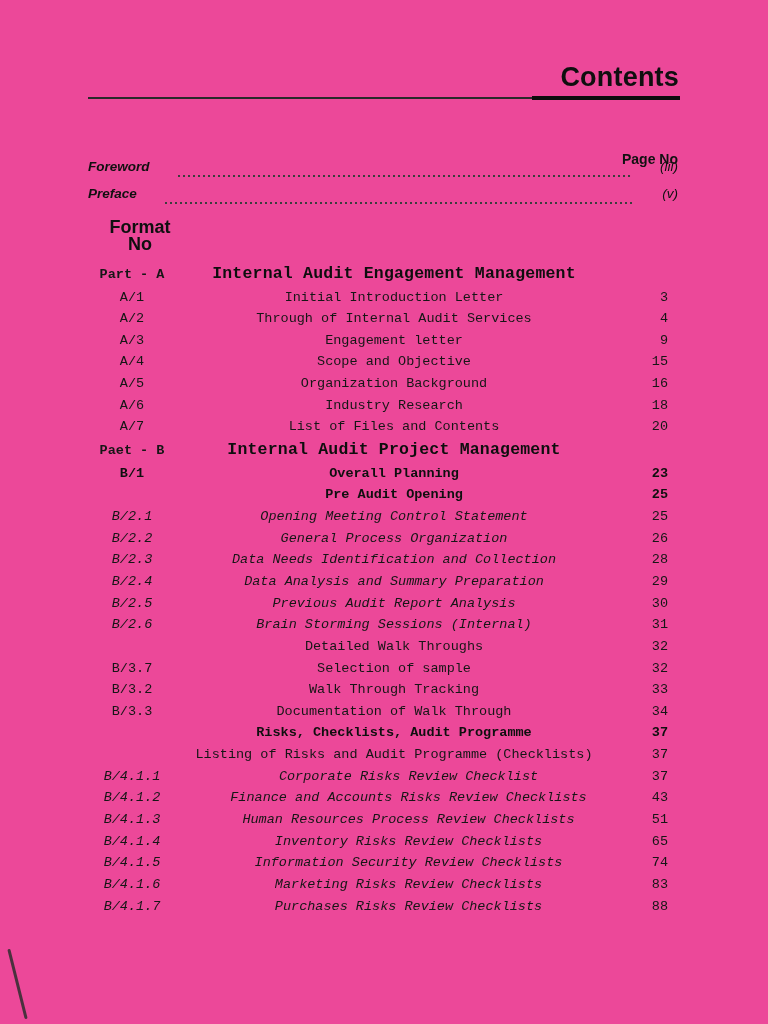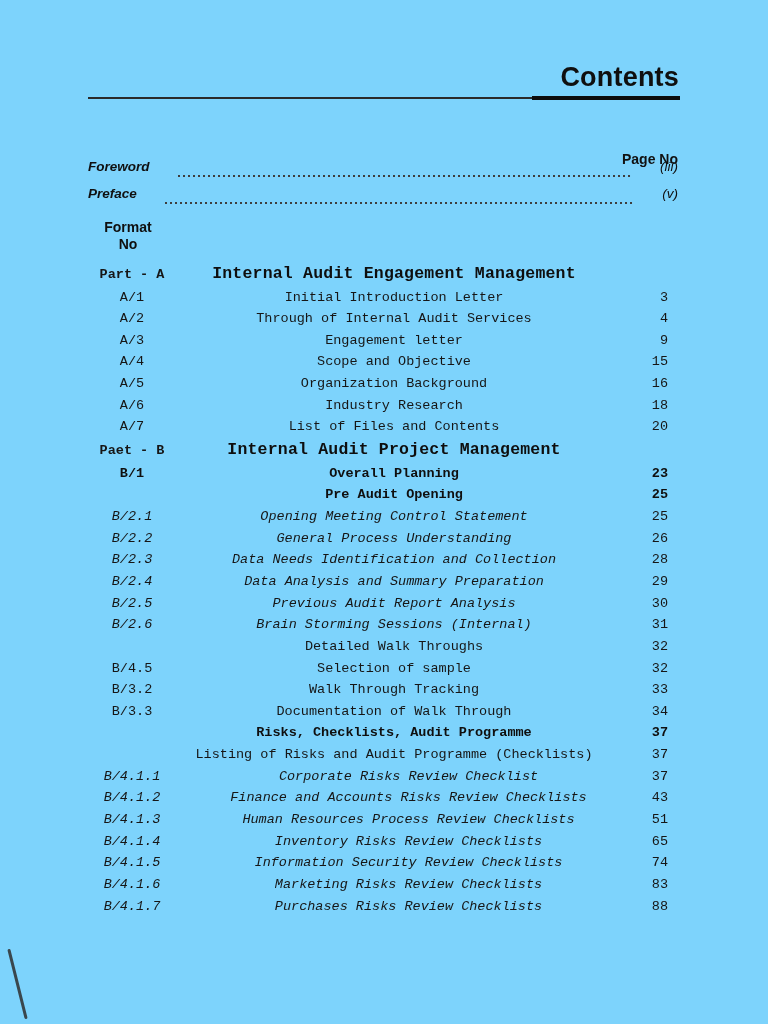--- a/index.html
+++ b/index.html
@@ -1,20 +1,20 @@
 <!DOCTYPE html>
 <html><head>
 <meta charset="utf-8">
 <style>
   html, body { margin: 0; padding: 0; background: #ffffff; }
   .page {
     position: relative;
     width: 768px;
     height: 1024px;
-    background: #7dd3fc;
+    background: #ec4899;
     overflow: hidden;
     font-family: "Liberation Sans", "DejaVu Sans", sans-serif;
     color: #161616;
   }
   
   .doc-title {
     position: absolute;
     top: 62px;
     right: 89px;
     margin: 0;
@@ -56,24 +56,24 @@
     background-size: 5px 4px;
     background-repeat: repeat-x;
     background-position: left bottom;
   }
   .fm-page { flex: none; font-style: italic; color: #101010; }
 
   
   .format-header {
     position: absolute;
     top: 219px;
-    left: 84px;
+    left: 96px;
     width: 88px;
     text-align: center;
-    font-size: 14px;
+    font-size: 18px;
     font-weight: bold;
     line-height: 16.5px;
     color: #0f0f0f;
   }
   .format-header span { display: block; }
 
   
   .toc { position: absolute; top: 262px; left: 88px; width: 580px; font-family: Liberation Mono, monospace; }
   .toc-row {
     display: flex;
@@ -215,21 +215,21 @@
   </div>
 
   <div class="toc-row style-italic">
     <span class="col-no">B/2.1</span>
     <span class="col-title">Opening Meeting Control Statement</span>
     <span class="col-page">25</span>
   </div>
 
   <div class="toc-row style-italic">
     <span class="col-no">B/2.2</span>
-    <span class="col-title">General Process Understanding</span>
+    <span class="col-title">General Process Organization</span>
     <span class="col-page">26</span>
   </div>
 
   <div class="toc-row style-italic">
     <span class="col-no">B/2.3</span>
     <span class="col-title">Data Needs Identification and Collection</span>
     <span class="col-page">28</span>
   </div>
 
   <div class="toc-row style-italic">
@@ -250,21 +250,21 @@
     <span class="col-page">31</span>
   </div>
 
   <div class="toc-row style-normal">
     <span class="col-no"></span>
     <span class="col-title">Detailed Walk Throughs</span>
     <span class="col-page">32</span>
   </div>
 
   <div class="toc-row style-normal">
-    <span class="col-no">B/4.5</span>
+    <span class="col-no">B/3.7</span>
     <span class="col-title">Selection of sample</span>
     <span class="col-page">32</span>
   </div>
 
   <div class="toc-row style-normal">
     <span class="col-no">B/3.2</span>
     <span class="col-title">Walk Through Tracking</span>
     <span class="col-page">33</span>
   </div>
 

